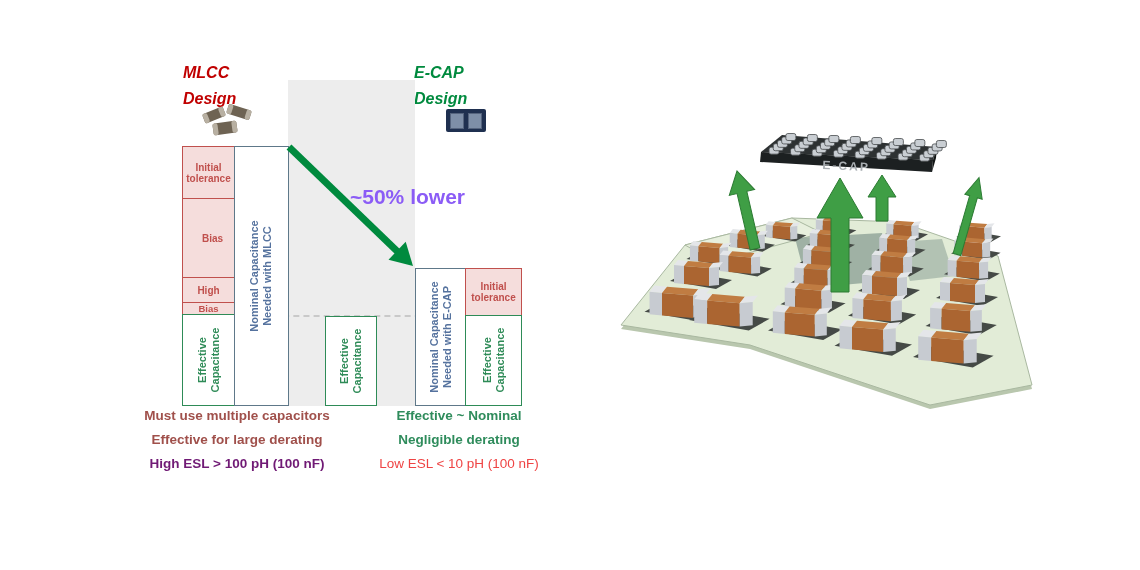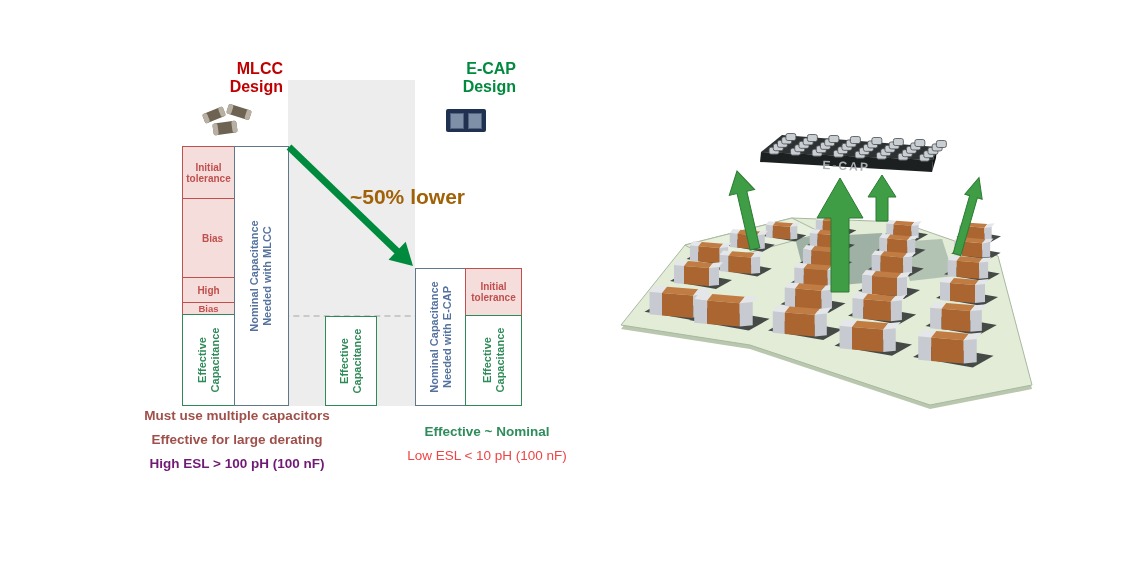--- a/index.html
+++ b/index.html
@@ -1,20 +1,20 @@
 <!DOCTYPE html>
 <html><head>
 <meta charset="utf-8">
 <style>
   html,body{margin:0;padding:0;background:#fff;}
   body{font-family:"Liberation Sans","DejaVu Sans",sans-serif;}
   #slide{position:relative;width:1140px;height:570px;background:#fff;overflow:hidden;}
 
   
-  .col-title{position:absolute;text-align:right;font-weight:700;font-size:16px;line-height:18px;white-space:pre-line;}
+  .col-title{position:absolute;text-align:left;font-weight:700;font-size:16px;line-height:26px;white-space:pre-line;font-style:italic;}
   #title-mlcc{left:183px;top:60px;width:100px;color:#C00000;}
   #title-system{left:297px;top:86px;width:108px;color:#595959;}
   #title-ecap{left:414px;top:60px;width:102px;color:#008A3E;}
 
   
   #system-col{position:absolute;left:288px;top:80px;width:127px;height:326px;background:#EDEDED;z-index:0;}
 
   
   #dash-line{position:absolute;left:182px;top:315px;width:340px;border-top:2px dashed #C9C9C9;z-index:1;}
 
@@ -41,31 +41,31 @@
   #seg-it-ecap {left:465px;top:268px;width:57px;height:48px;}
   #seg-eff-ecap{left:465px;top:314.5px;width:57px;height:91.5px;}
 
   
   #icon-mlcc{position:absolute;left:201px;top:100px;width:58px;height:42px;}
   #icon-ecap{position:absolute;left:446px;top:109px;width:40px;height:23px;background:#1F3050;border-radius:2px;
              display:flex;align-items:center;justify-content:center;gap:4px;}
   #icon-ecap .die{width:12px;height:14px;background:#7E8FA8;border:1px solid #55647e;}
 
   
-  #label-lower{position:absolute;left:350px;top:185px;font-size:21px;font-weight:700;color:#a16207;z-index:6;}
+  #label-lower{position:absolute;left:350px;top:185px;font-size:21px;font-weight:700;color:#8b5cf6;z-index:6;}
 
   
   #arrow-svg{position:absolute;left:0;top:0;width:1140px;height:570px;pointer-events:none;z-index:5;}
 
   
   .notes{position:absolute;width:230px;text-align:center;font-size:13.5px;z-index:3;}
   .notes p{margin:0 0 9px 0;font-weight:600;}
   #notes-mlcc{left:122px;top:408px;color:#A0504B;}
   #notes-mlcc p.strong{color:#701a75;font-weight:700;}
-  #notes-ecap{left:372px;top:408px;color:#2F8C5C;margin-top:16px;}
+  #notes-ecap{left:344px;top:408px;color:#2F8C5C;}
   #notes-ecap p.strong{color:#ef4444;font-weight:400;}
 
   
   #scene{position:absolute;left:600px;top:90px;width:470px;height:360px;}
 </style>
 </head>
 <body>
 
 <div id="slide">
 
@@ -149,20 +149,21 @@
   </svg>
   <div id="label-lower">~50% lower</div>
 
   <div class="notes" id="notes-mlcc">
     <p>Must use multiple capacitors</p>
     <p>Effective for large derating</p>
     <p class="strong">High ESL &gt; 100 pH (100 nF)</p>
   </div>
   <div class="notes" id="notes-ecap">
     <p>Effective ~ Nominal</p>
+    <p>Negligible derating</p>
     <p class="strong">Low ESL &lt; 10 pH (100 nF)</p>
   </div>
 
   <svg id="scene" viewBox="0 0 470 360">
     <defs>
       <g id="cap-sym">
         <polygon points="-30,7 16,15 32,6 -14,-2" fill="#454A46"></polygon>
         <polygon points="-26,-9 -16,-8 -12,-13 -22,-14" fill="#E4E6E9"></polygon>
         <polygon points="-26,-9 -16,-8 -16,10 -26,9" fill="#C7CBD1"></polygon>
         <polygon points="-16,-8 9,-6 13,-11 -12,-13" fill="#C07C42"></polygon>

